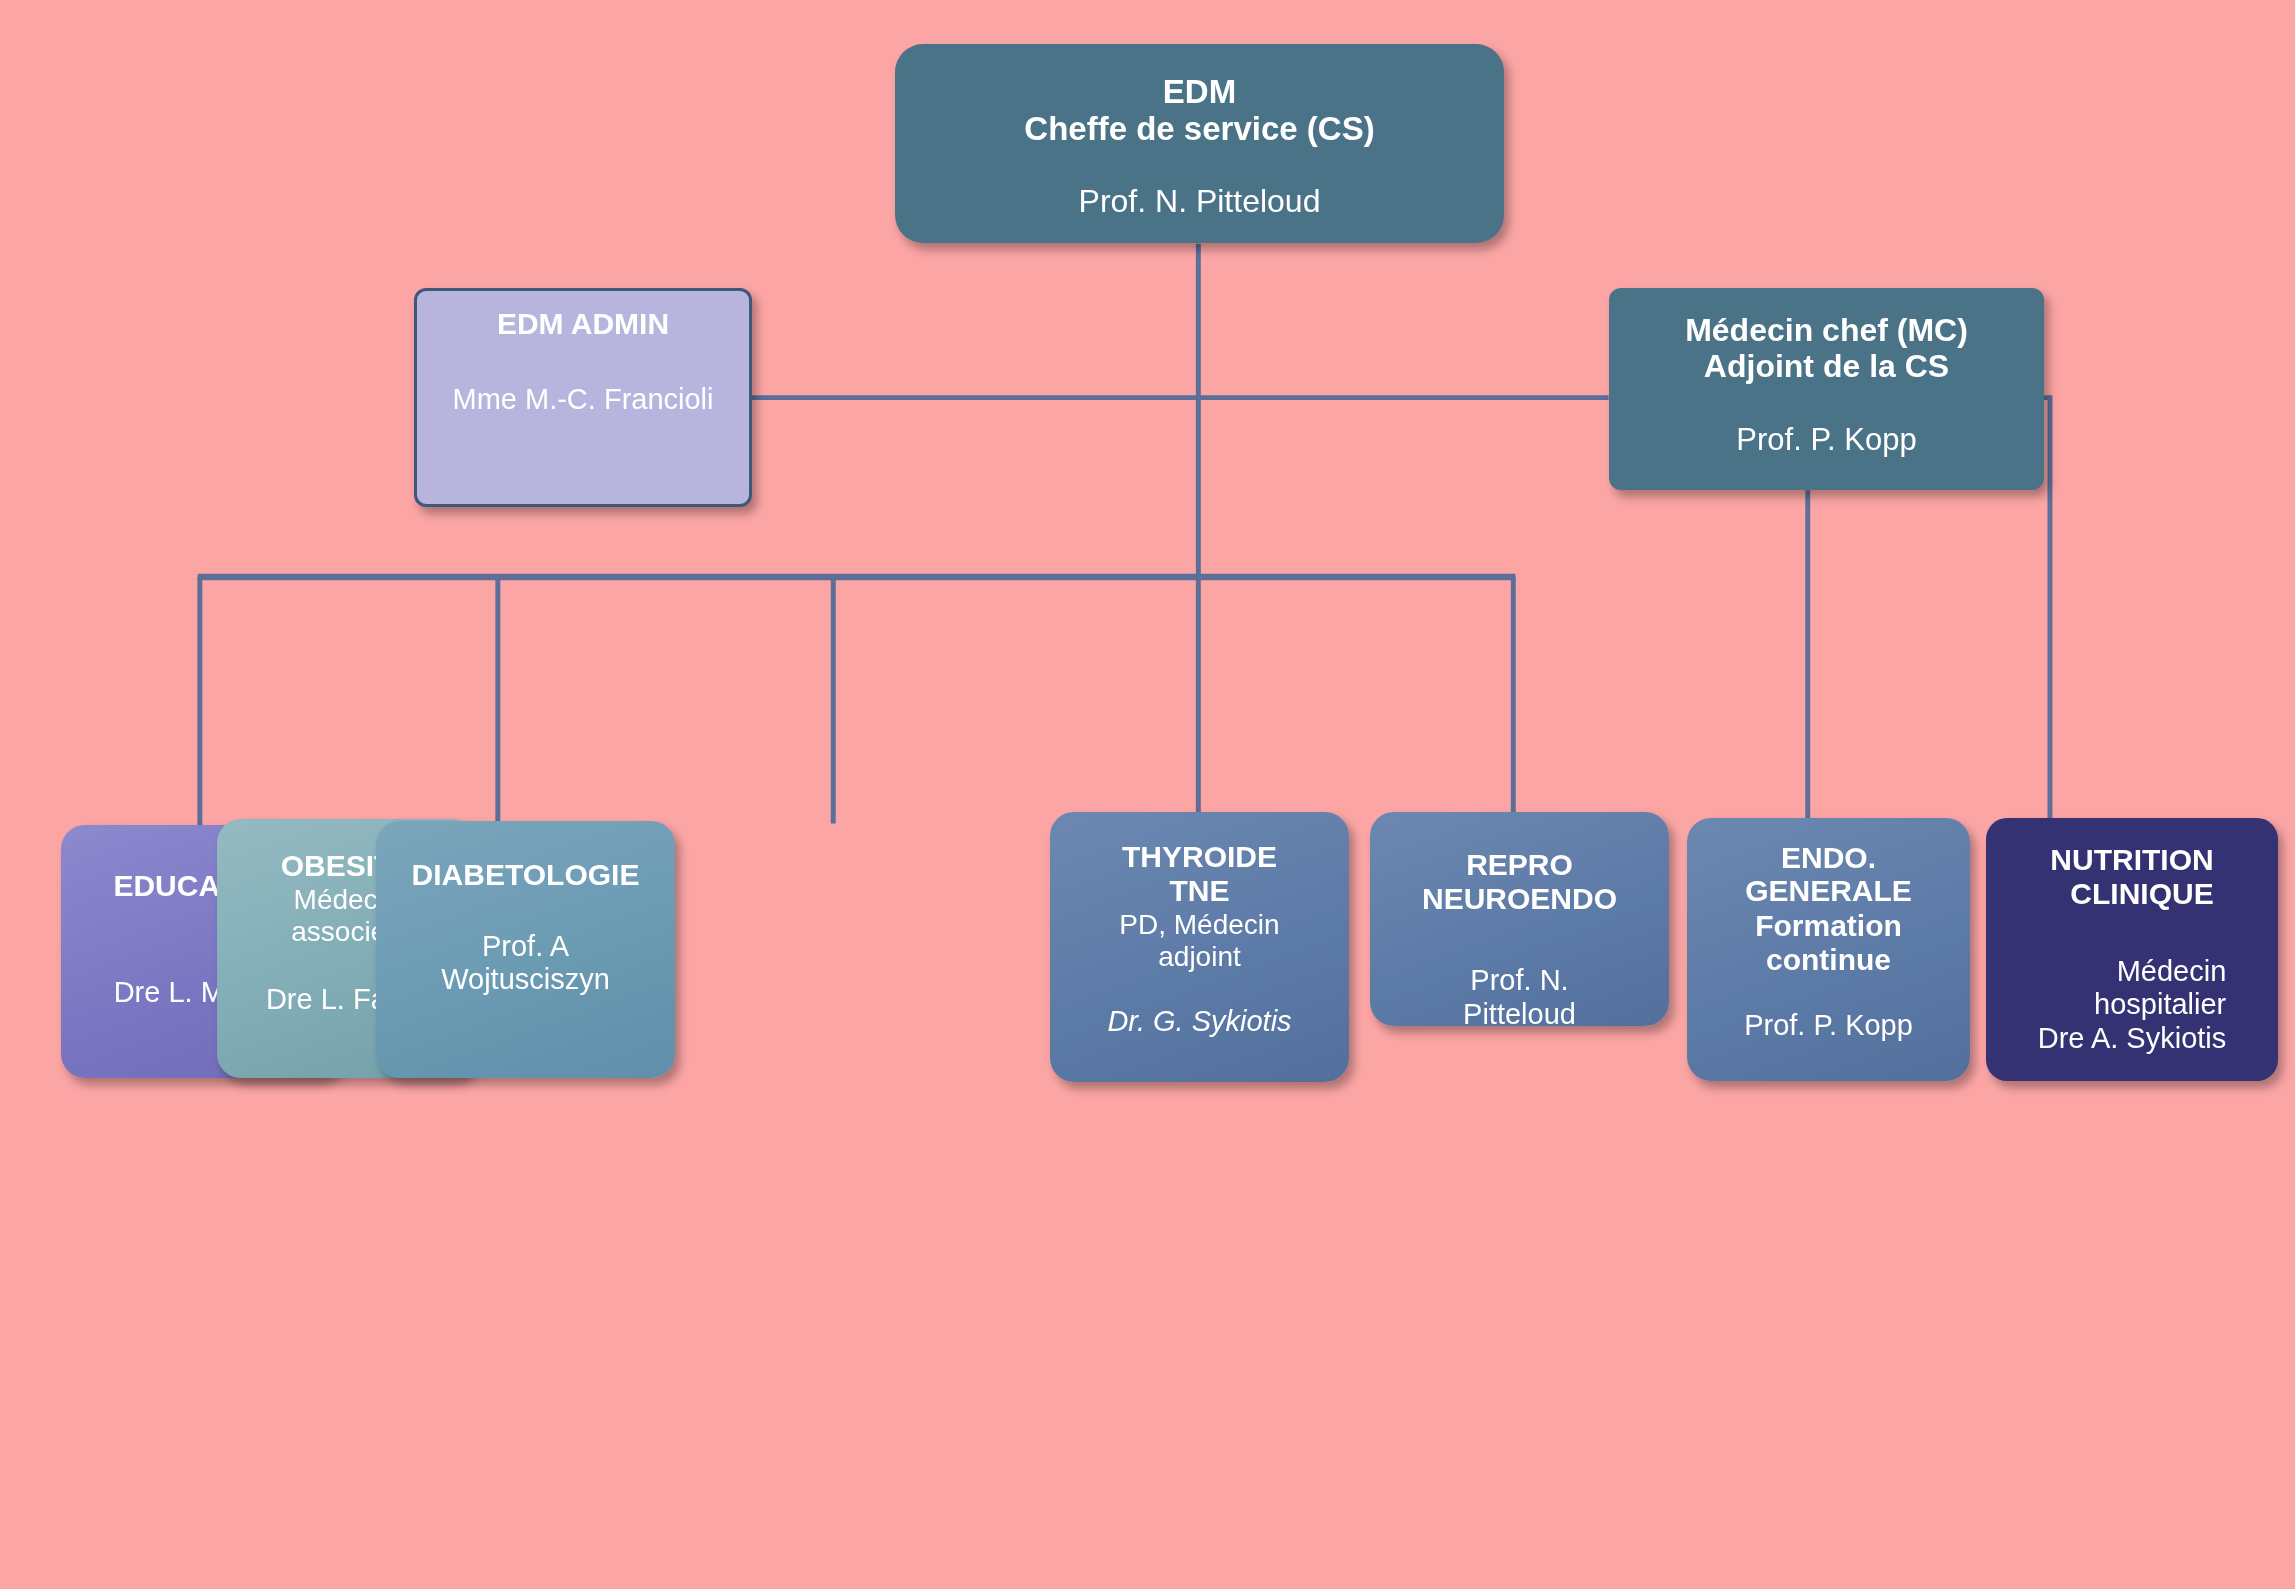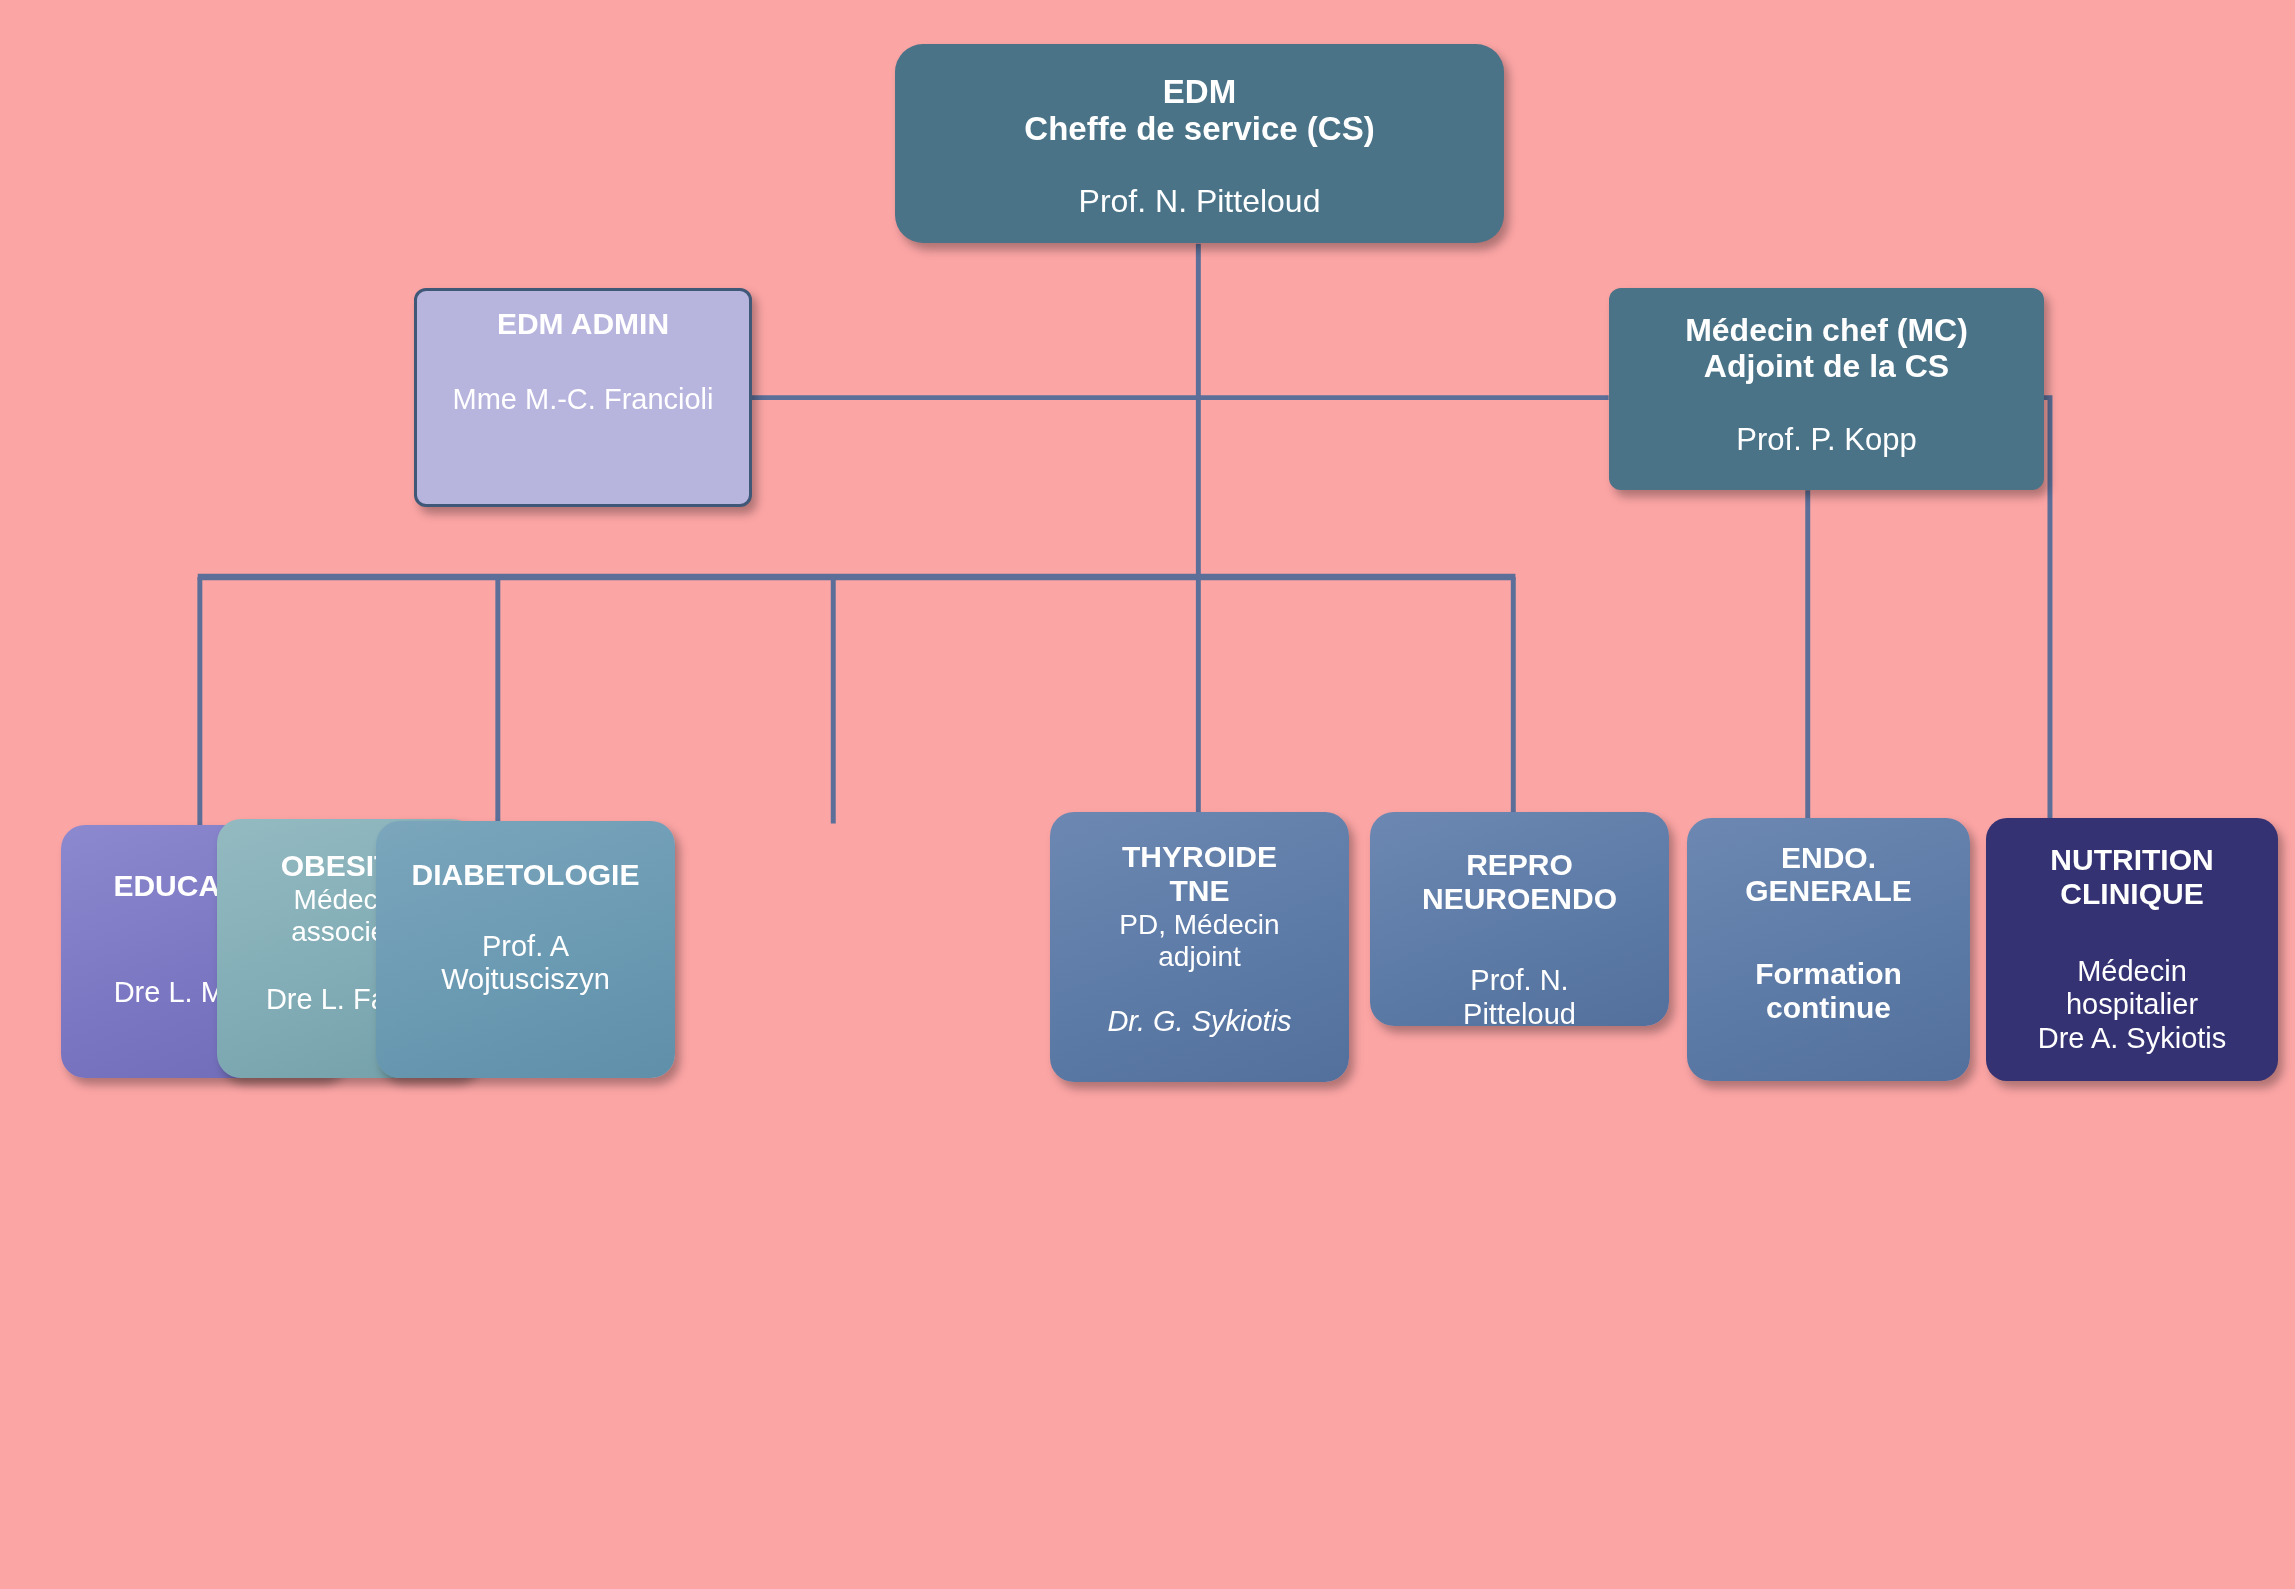--- a/index.html
+++ b/index.html
@@ -130,31 +130,31 @@
     background: linear-gradient(160deg,#6c88b2 0%,#5d7ba7 55%,#53709d 100%);
     padding-top: 36px;
   }
   #node-repro .ttl { font-size: 30px; }
   #node-repro .nm  { font-size: 29px; margin-top: 49px; }
 
   #node-endo {
     left: 1687px; top: 818px; width: 283px; height: 263px;
     background: linear-gradient(160deg,#6c88b2 0%,#5d7ba7 55%,#53709d 100%);
     padding-top: 22.6px;
-    gap: 48px;
   }
   #node-endo .ttl   { font-size: 30px; }
   #node-endo .sub-b { font-size: 30px; margin-top: 1.4px; }
   #node-endo .nm    { font-size: 29px; margin-top: 31px; }
 
   #node-nutrition {
     left: 1986px; top: 818px; width: 292px; height: 263px;
     background: #343273;
     border-radius: 21px;
     padding-top: 25.4px;
+    text-align: right;
   }
   #node-nutrition .ttl { font-size: 30px; }
   #node-nutrition .nm  { font-size: 29px; margin-top: 44px; }
 </style>
 </head>
 <body>
 
 <div id="canvas">
 
   <svg class="conn-layer" viewBox="0 0 3250 2250" width="2295" height="1589">

